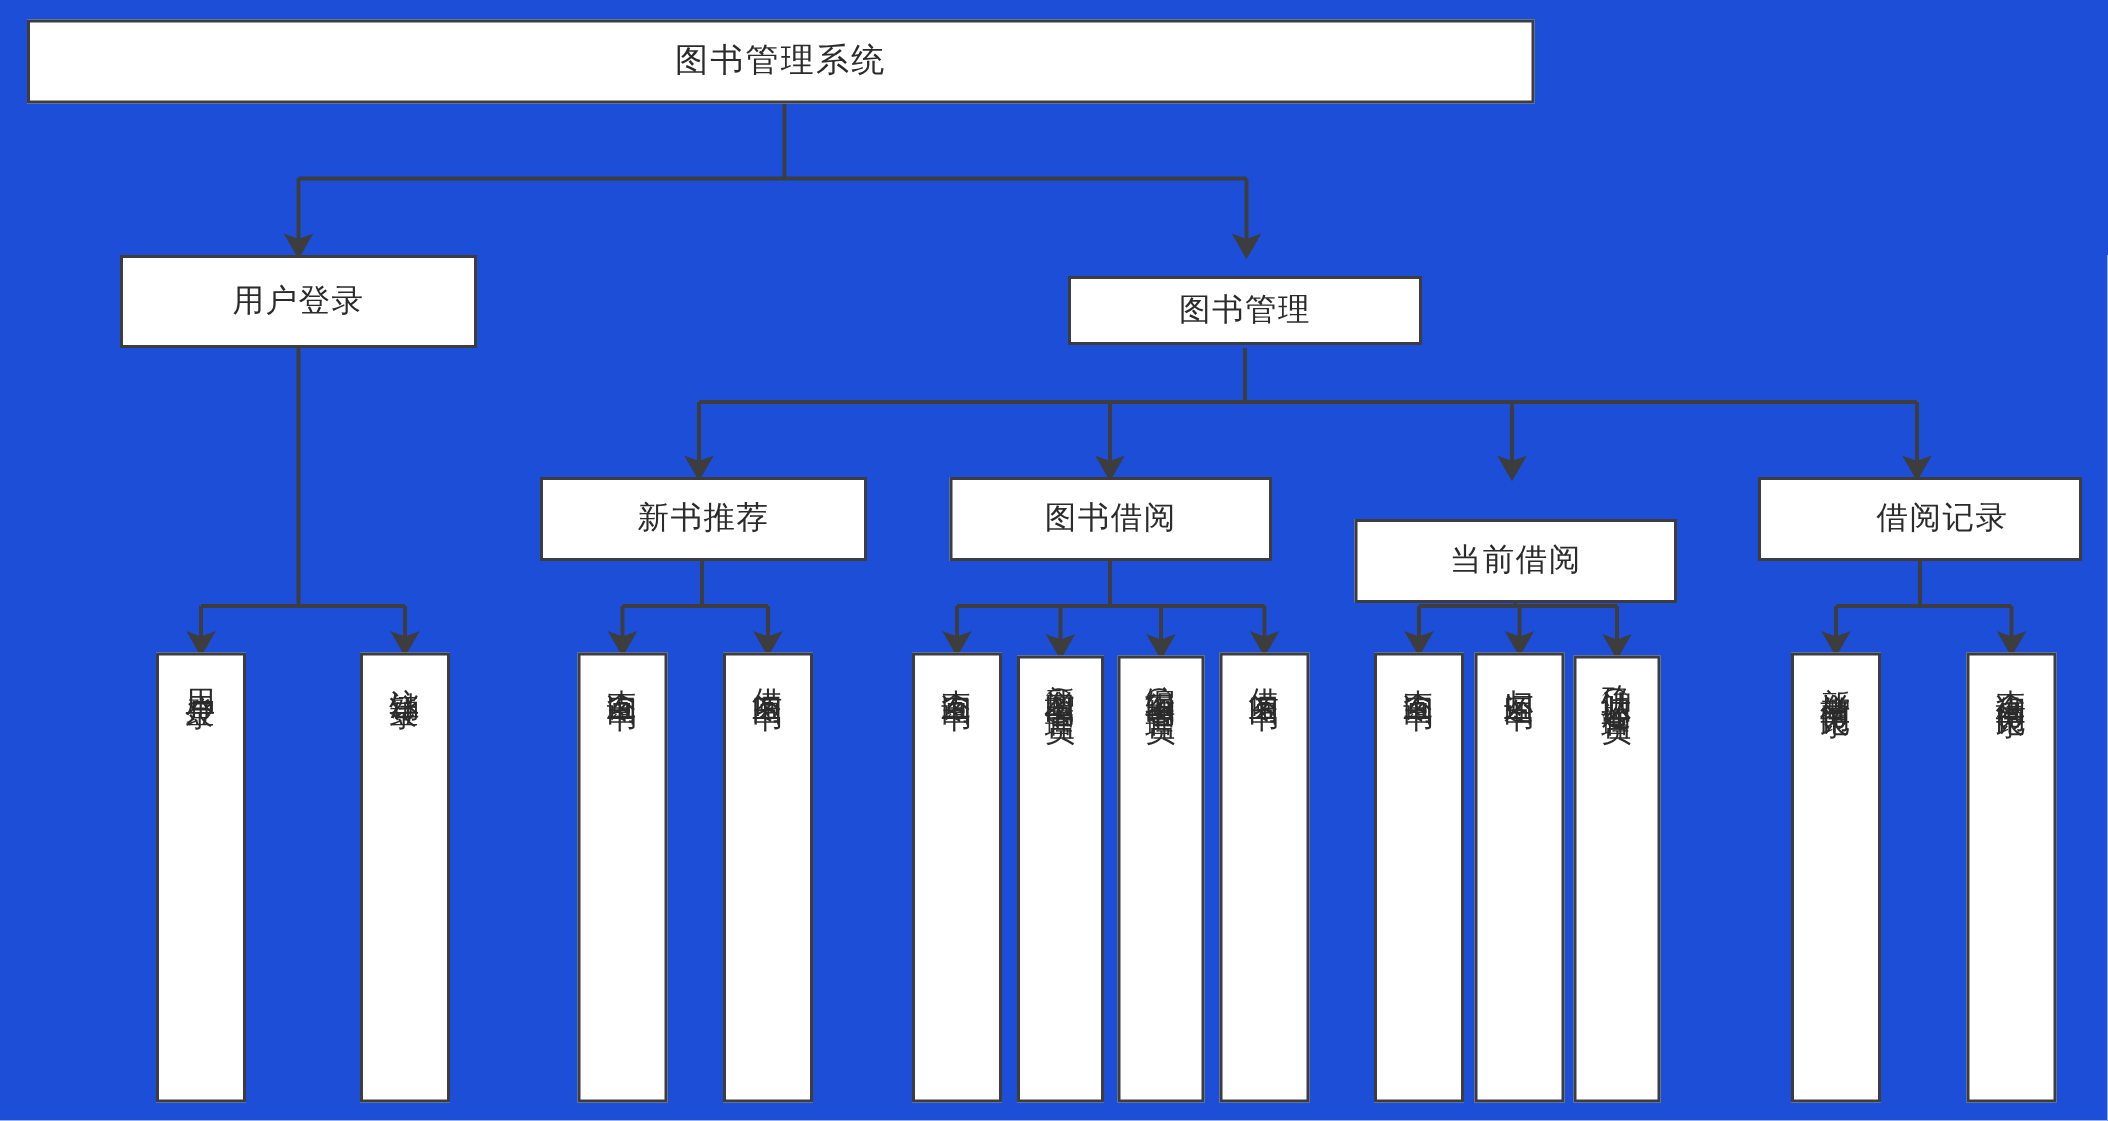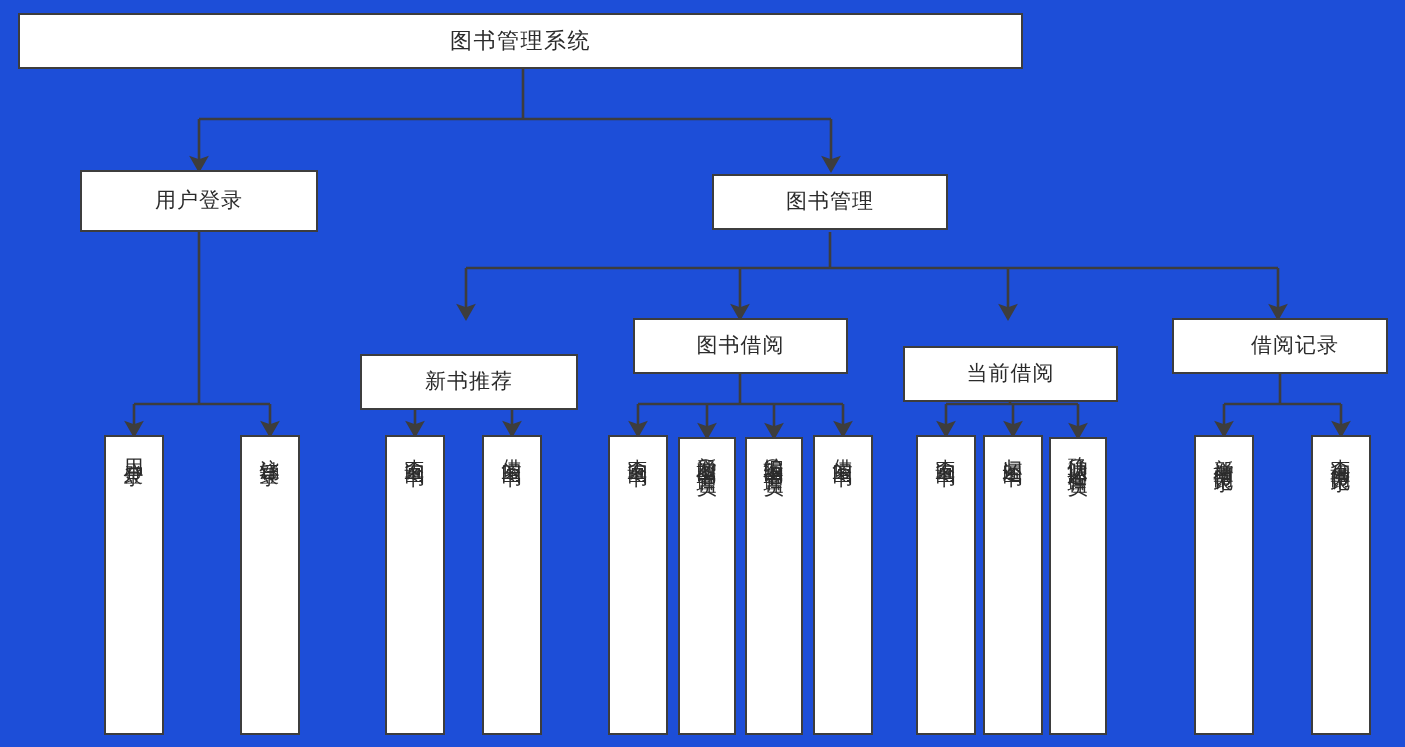--- a/index.html
+++ b/index.html
@@ -128,25 +128,25 @@
     </g>
   </svg>
 
   <div class="node root h-node" style="left:18px; top:13px; width:1005px; height:56px;">
     <span class="node-label">图书管理系统</span>
   </div>
 
   <div class="node h-node" style="left:80px; top:170px; width:238px; height:62px;">
     <span class="node-label">用户登录</span>
   </div>
-  <div class="node h-node" style="left:712px; top:174px; width:236px; height:56px;">
+  <div class="node h-node" style="left:712px; top:184px; width:236px; height:46px;">
     <span class="node-label">图书管理</span>
   </div>
 
-  <div class="node h-node" style="left:360px; top:318px; width:218px; height:56px;margin-top:36px;">
+  <div class="node h-node" style="left:360px; top:318px; width:218px; height:56px;">
     <span class="node-label">新书推荐</span>
   </div>
   <div class="node h-node" style="left:633px; top:318px; width:215px; height:56px;">
     <span class="node-label">图书借阅</span>
   </div>
   <div class="node h-node" style="left:903px; top:318px; width:215px; height:56px;margin-top:28px;">
     <span class="node-label">当前借阅</span>
   </div>
   <div class="node h-node" style="left:1172px; top:318px; width:216px; height:56px;padding-left:30px;">
     <span class="node-label">借阅记录</span>

